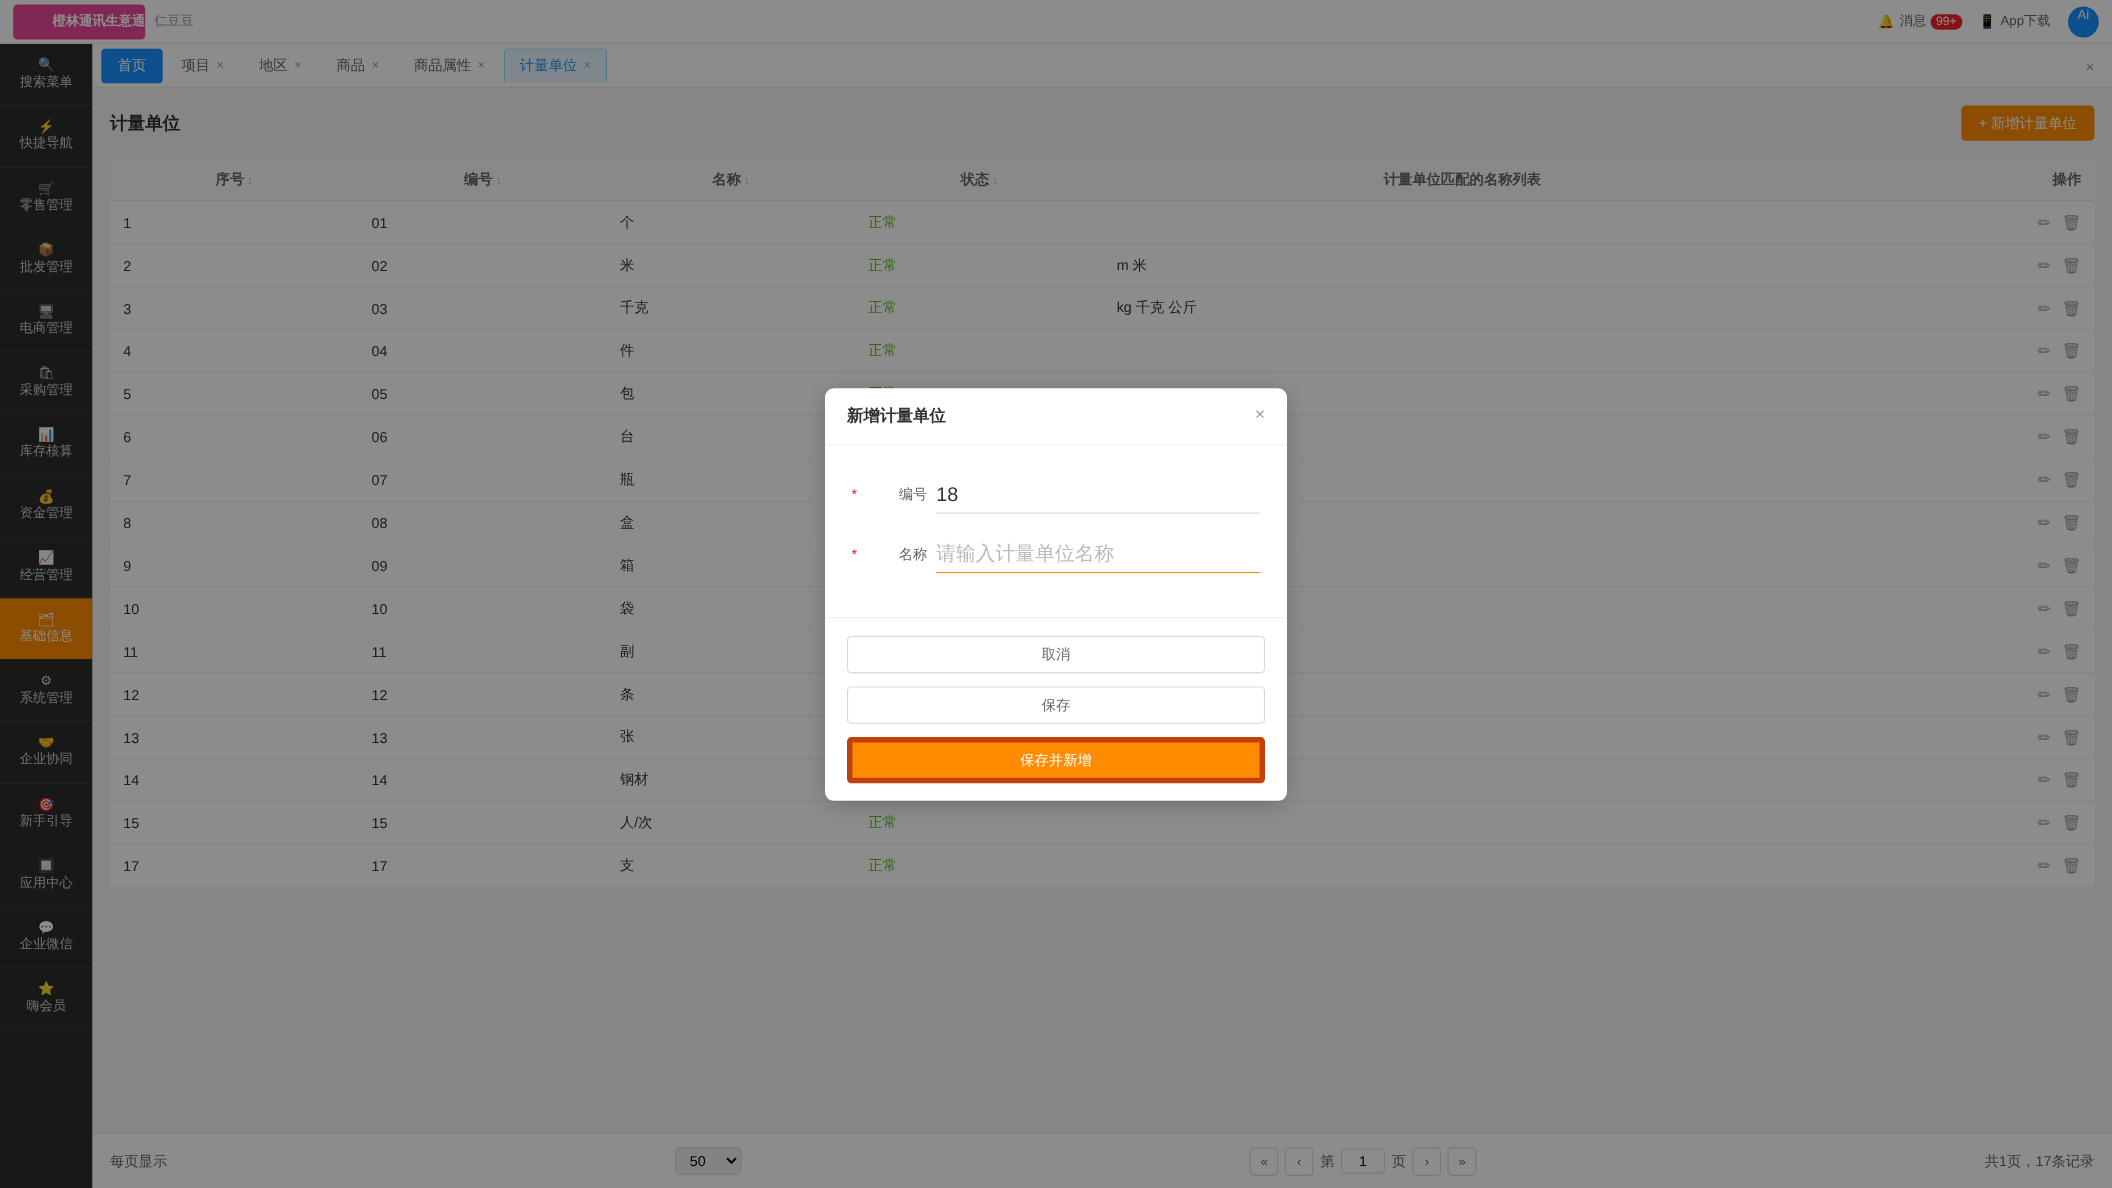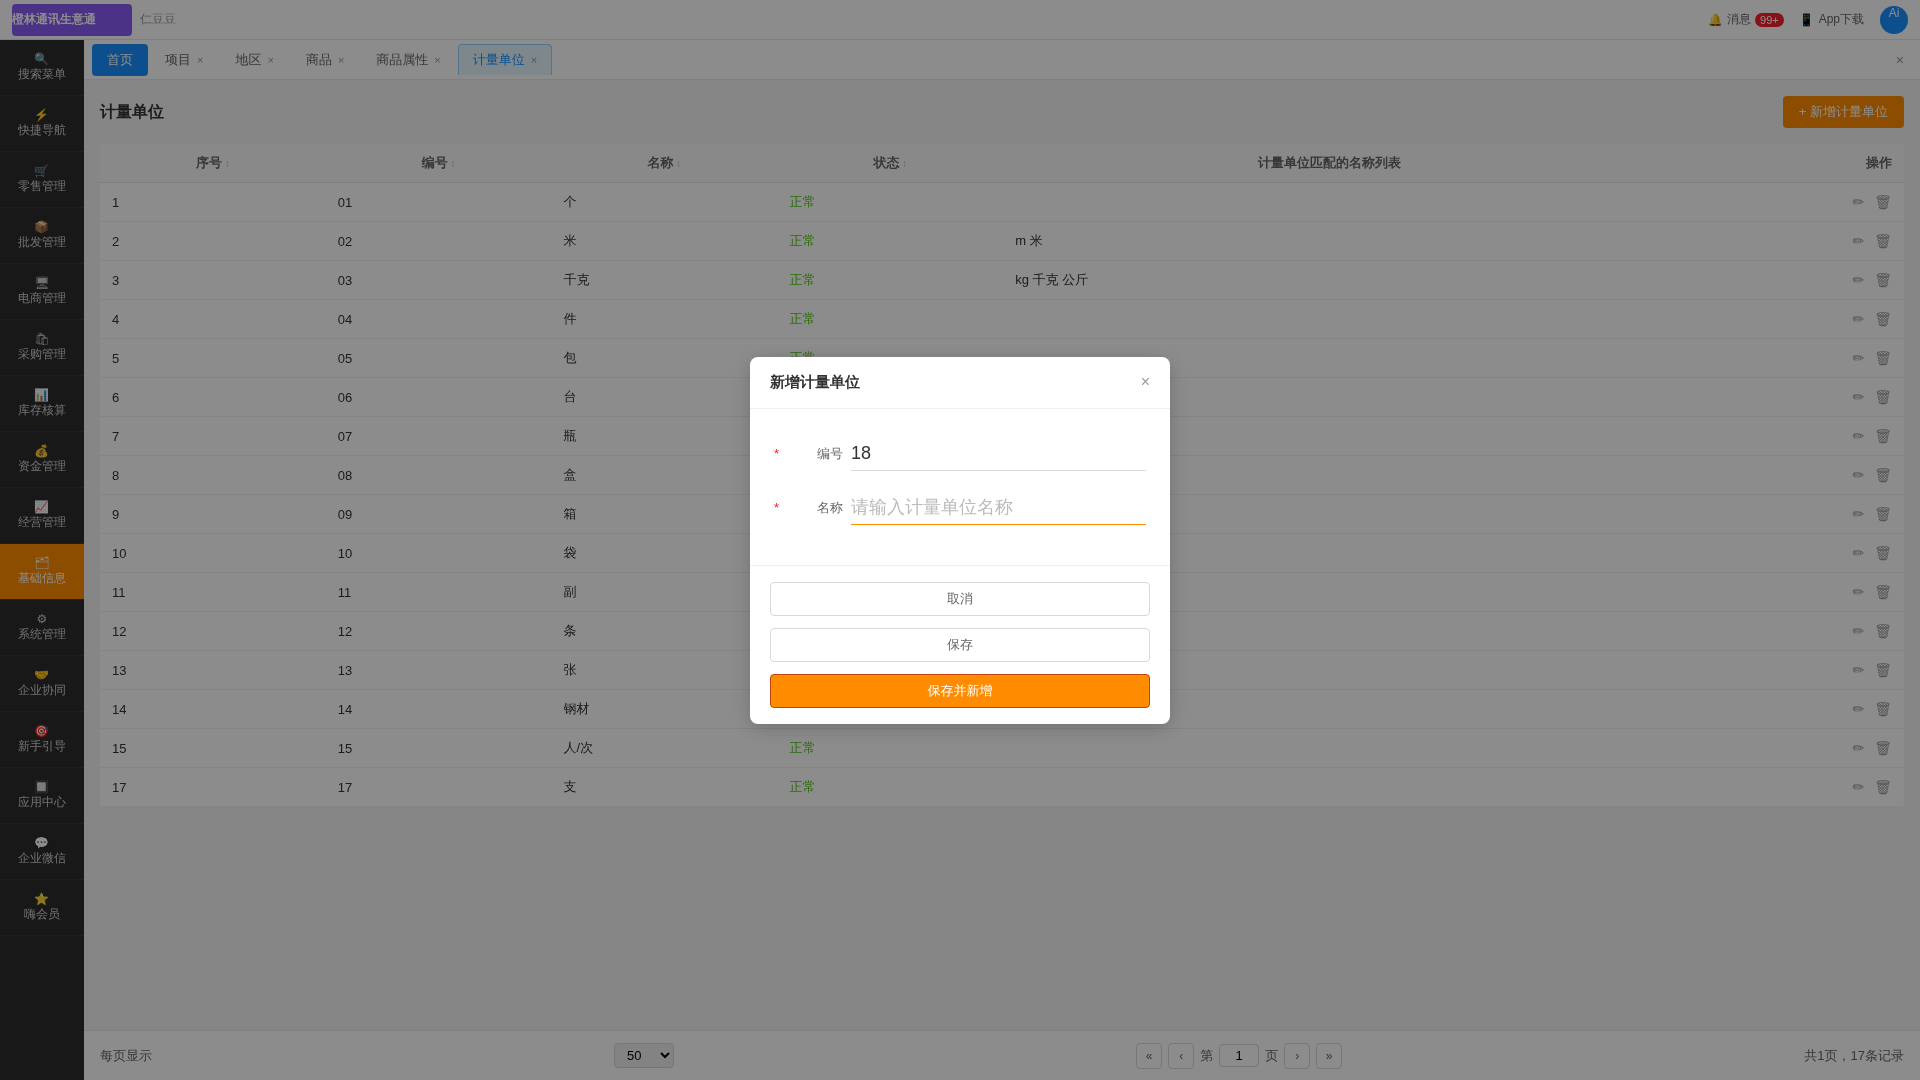--- a/index.html
+++ b/index.html
@@ -1,21 +1,21 @@
 <!DOCTYPE html>
 <html><head>
   <meta charset="utf-8">
   <style>
     * { box-sizing: border-box; margin: 0; padding: 0; }
     body { font-family: "Microsoft YaHei", "PingFang SC", Arial, sans-serif; font-size: 13px; background: #f5f5f5; color: #333; height: 1080px; width: 1920px; overflow: hidden; display: flex; flex-direction: column; }
 
     
     .header { height: 40px; background: #fff; border-bottom: 1px solid #e8e8e8; display: flex; align-items: center; padding: 0 12px; justify-content: space-between; flex-shrink: 0; }
     .header-left { display: flex; align-items: center; gap: 8px; }
-    .logo { width: 120px; height: 32px; background: #8b5cf6; border-radius: 4px; display: flex; align-items: center; justify-content: flex-start; color: #fff; font-size: 12px; font-weight: bold; }
+    .logo { width: 120px; height: 32px; background: #ec4899; border-radius: 4px; display: flex; align-items: center; justify-content: flex-end; color: #fff; font-size: 12px; font-weight: bold; }
     .header-right { display: flex; align-items: center; gap: 16px; }
     .header-btn { display: flex; align-items: center; gap: 4px; color: #666; font-size: 12px; cursor: pointer; }
     .badge { background: #f5222d; color: #fff; border-radius: 10px; padding: 1px 5px; font-size: 11px; }
     .avatar { width: 28px; height: 28px; border-radius: 50%; background: #1890ff; display: flex; align-items: flex-start; justify-content: center; color: #fff; font-size: 12px; }
 
     
     .main-layout { display: flex; flex: 1; overflow: hidden; }
 
     
     .sidebar { width: 84px; background: #2c2c2c; flex-shrink: 0; display: flex; flex-direction: column; overflow-y: auto; }
@@ -70,21 +70,21 @@
     .modal-body { padding: 28px 24px 20px; }
     .form-row { display: flex; align-items: center; margin-bottom: 20px; }
     .form-label { font-size: 13px; color: #666; width: 60px; text-align: right; margin-right: 8px; flex-shrink: 0; }
     .form-required { color: #f5222d; margin-right: 4px; }
     .form-input { flex: 1; border: none; border-bottom: 1px solid #d9d9d9; padding: 6px 0; font-size: 18px; outline: none; color: #333; }
     .form-input.active { border-bottom-color: #ff8c00; }
     .form-input::placeholder { color: #bbb; }
     .modal-footer { padding: 16px 20px; border-top: 1px solid #f0f0f0; display: flex; justify-content: center; gap: 12px; flex-direction: column; }
     .btn-cancel { border: 1px solid #d9d9d9; background: #fff; color: #666; padding: 7px 22px; border-radius: 4px; font-size: 13px; cursor: pointer; }
     .btn-save { border: 1px solid #d9d9d9; background: #fff; color: #666; padding: 7px 22px; border-radius: 4px; font-size: 13px; cursor: pointer; }
-    .btn-save-new { background: #ff8c00; color: #fff; border: 1px solid #c2410c; padding: 7px 22px; border-radius: 4px; font-size: 13px; cursor: pointer; }
+    .btn-save-new { background: #ff8c00; color: #fff; border: 5px solid #c2410c; padding: 7px 22px; border-radius: 4px; font-size: 13px; cursor: pointer; }
 
     
     .tab-bar-close { margin-left: auto; }
     .tab-bar-x { color: #999; cursor: pointer; font-size: 14px; padding: 4px 8px; }
   </style>
 </head>
 <body>
 
 <div class="header">
   <div class="header-left">

